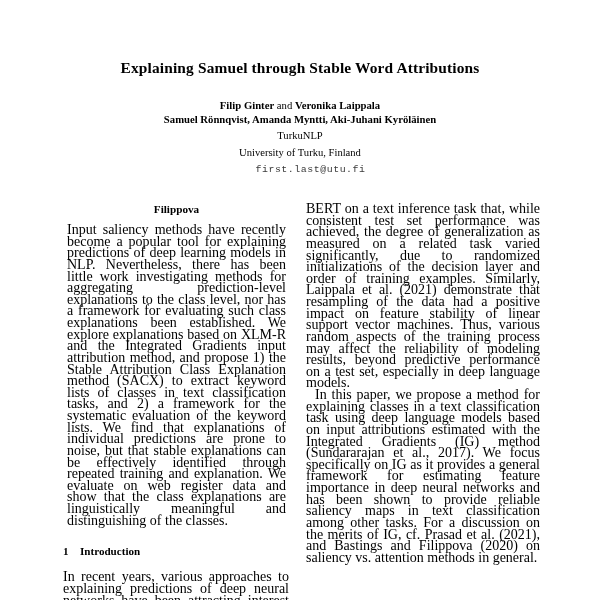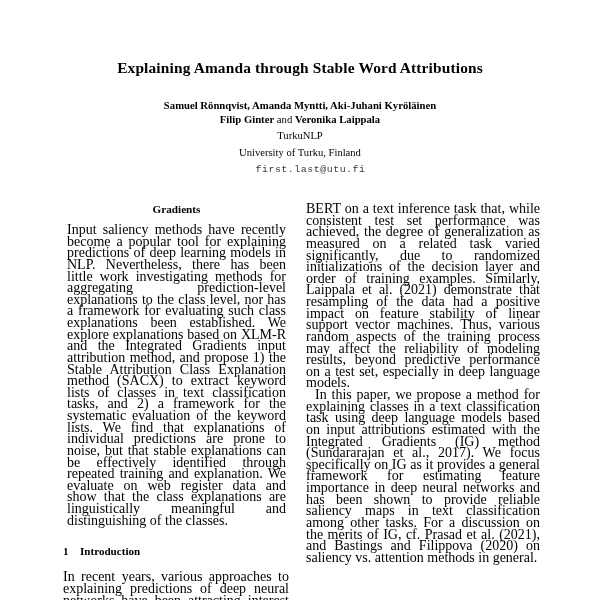--- a/index.html
+++ b/index.html
@@ -111,36 +111,36 @@
   }
   .intro-block { width: 226px; }
   .right-block { width: 234px; }
 </style>
 </head>
 <body>
 
 <div id="page">
 
   <div class="header">
-    <div class="paper-title">Explaining Amanda through Stable Word Attributions</div>
+    <div class="paper-title">Explaining Samuel through Stable Word Attributions</div>
 
     <div class="authors">
+      <div class="author-line"><span>Filip Ginter</span><span class="conj"> and </span><span>Veronika Laippala</span></div>
       <div class="author-line">Samuel Rönnqvist, Amanda Myntti, Aki-Juhani Kyröläinen</div>
-      <div class="author-line"><span>Filip Ginter</span><span class="conj"> and </span><span>Veronika Laippala</span></div>
       <div class="affil">TurkuNLP</div>
       <div class="affil">University of Turku, Finland</div>
       <div class="email">first.last@utu.fi</div>
     </div>
   </div>
 
   <div class="columns">
 
     <div class="col col-left">
       <div class="abstract-block">
-        <div class="abstract-head">Gradients</div>
+        <div class="abstract-head">Filippova</div>
         <p class="body-text">Input saliency methods have recently become a popular tool for explaining predictions of deep learning models in NLP. Nevertheless, there has been little work investigating methods for aggregating prediction-level explanations to the class level, nor has a framework for evaluating such class explanations been established. We explore explanations based on XLM-R and the Integrated Gradients input attribution method, and propose 1) the Stable Attribution Class Explanation method (SACX) to extract keyword lists of classes in text classification tasks, and 2) a framework for the systematic evaluation of the keyword lists. We find that explanations of individual predictions are prone to noise, but that stable explanations can be effectively identified through repeated training and explanation. We evaluate on web register data and show that the class explanations are linguistically meaningful and distinguishing of the classes.</p>
       </div>
 
       <div class="intro-block">
         <div class="sec-head"><span class="num">1</span><span>Introduction</span></div>
         <p class="body-text">In recent years, various approaches to explaining predictions of deep neural networks have been attracting interest in the fields of NLP and computer vision (see, Montavon et al. (2018)). Several techniques have been suggested in this vein, including model attention visualization (see, e.g., Vig and Be</p>
       </div>
     </div>
 
     <div class="col col-right">

